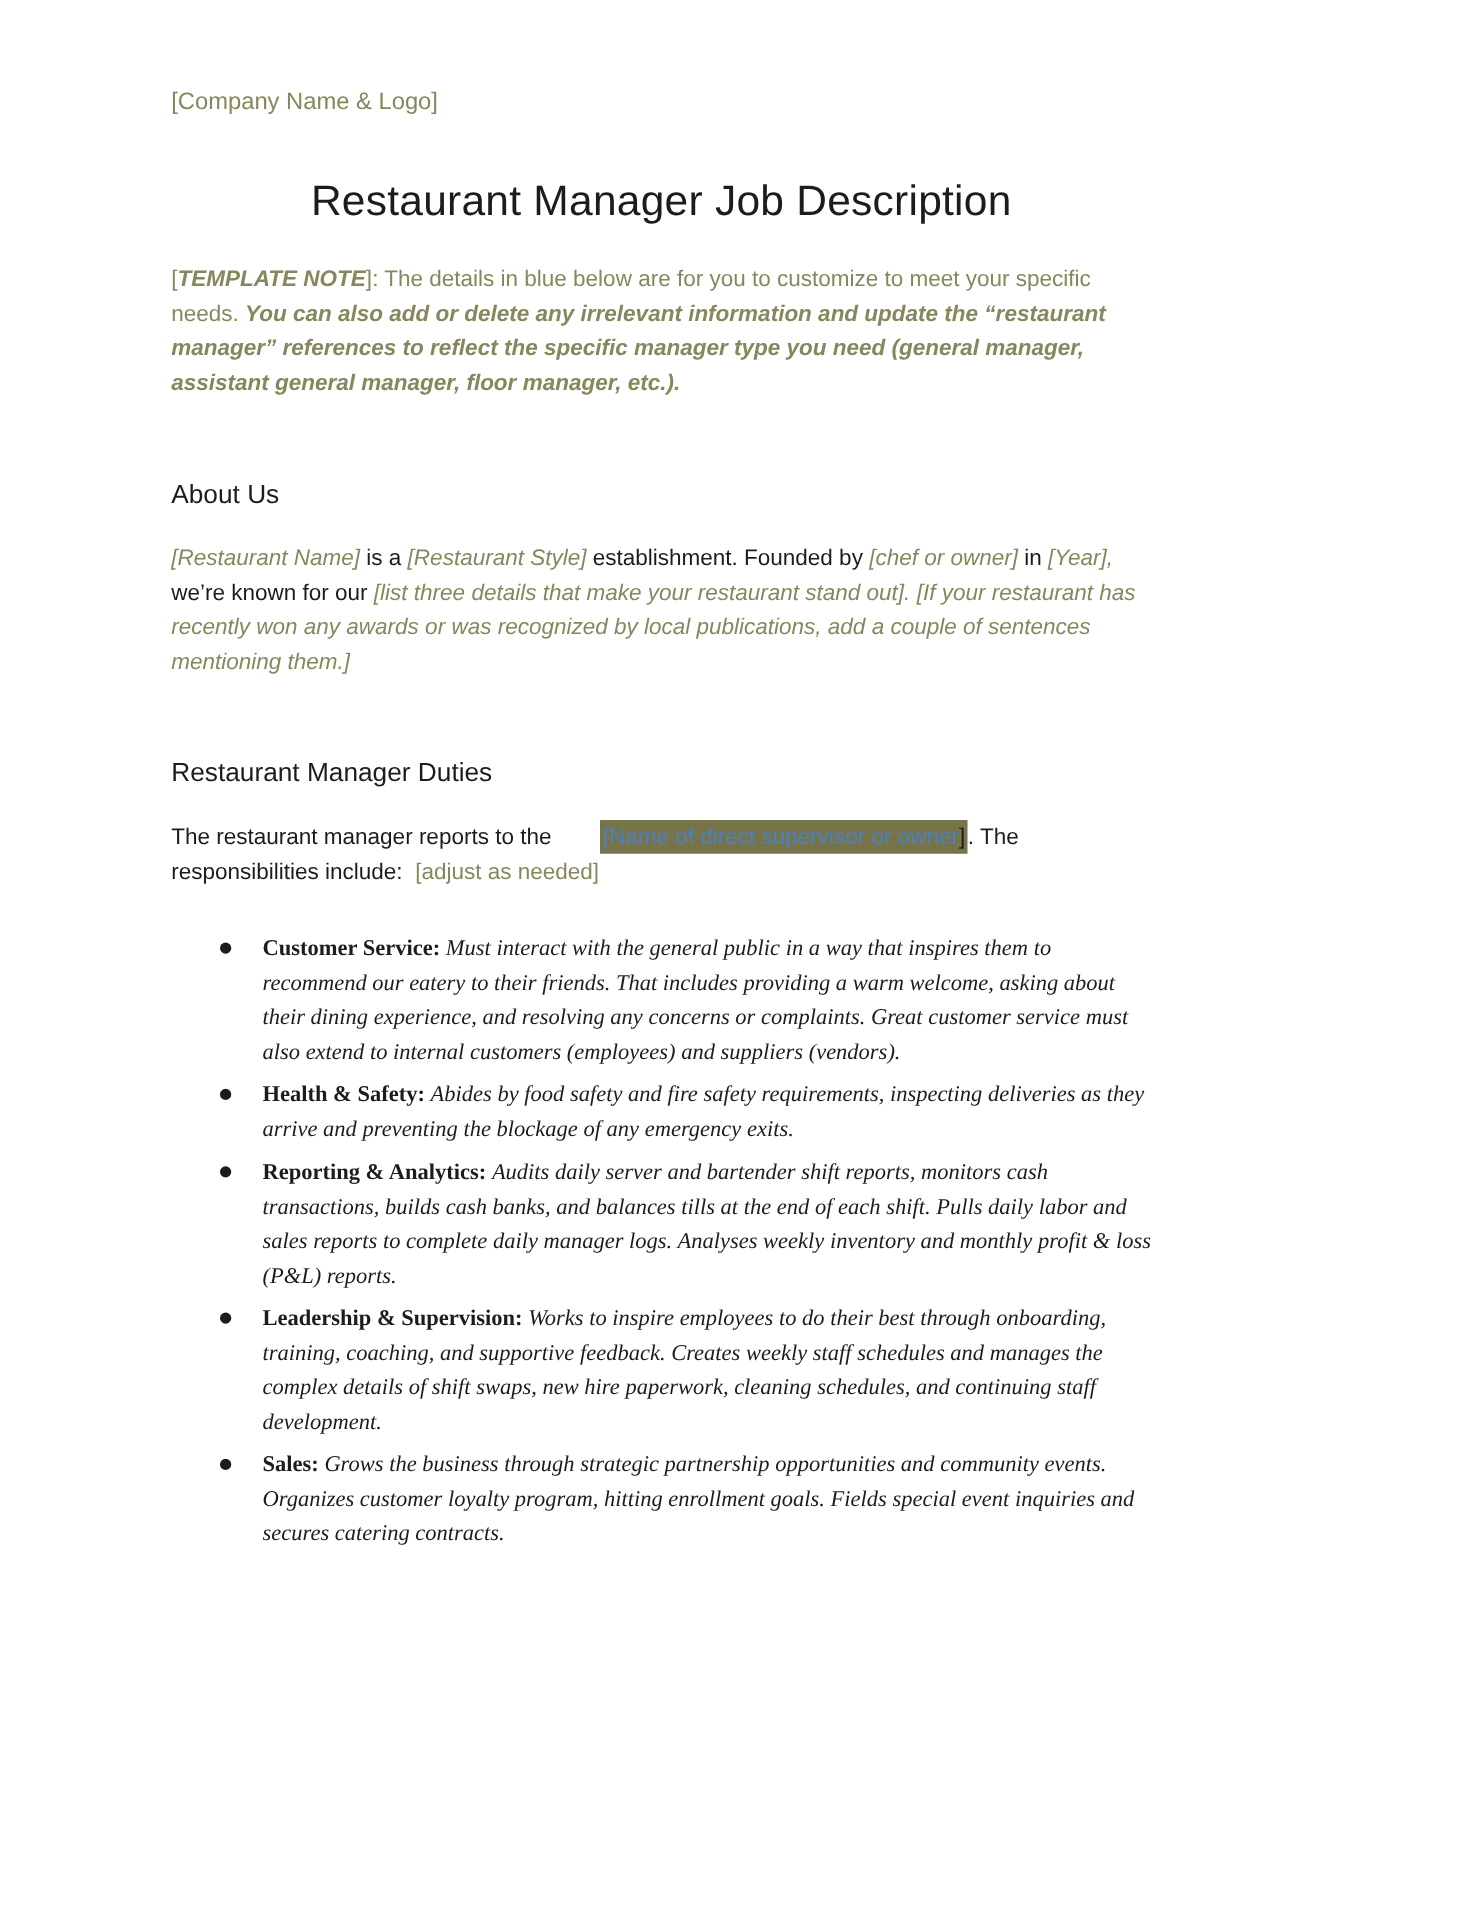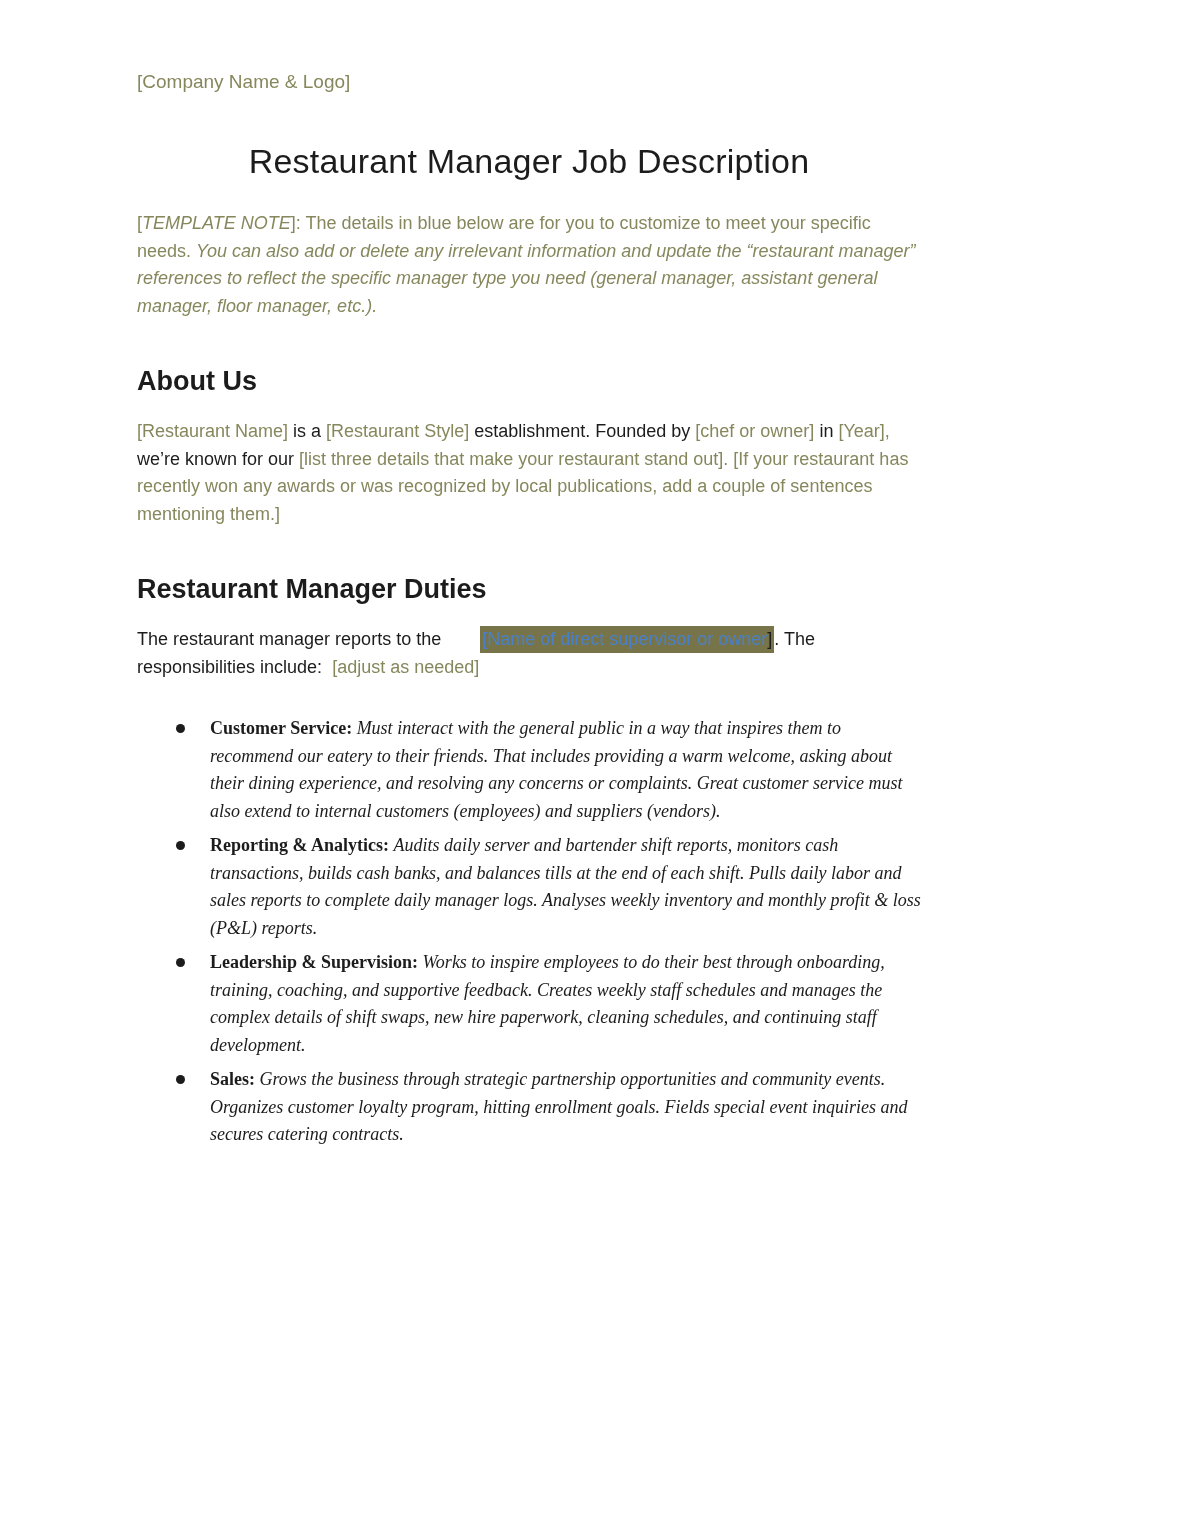--- a/index.html
+++ b/index.html
@@ -38,35 +38,35 @@
     letter-spacing: 0.2px;
     color: var(--ink);
   }
   .note {
     margin-top: 28px;
     font-size: 18px;
     line-height: 27.5px;
     color: var(--olive);
   }
   .h2 {
-    margin-top: 44px;
-    font-size: 27px;
+    margin-top: 59px;
+    font-size: 21px;
     line-height: 34px;
-    font-weight: 700;
+    font-weight: 400;
     color: var(--ink);
   }
   .para {
     margin-top: 20px;
     font-size: 18px;
     line-height: 27.5px;
     color: var(--ink);
   }
-  .italic { font-style: italic; }
+  .italic { font-style: italic; font-weight: bold; }
   .olive { color: var(--olive); }
-  .ph { color: var(--olive); }
+  .ph { color: var(--olive); font-style: italic; }
   .highlight {
     background: var(--highlight-bg);
     padding: 3px 2px 4px 2px;
     margin-left: 34px;
   }
   .highlight .ph-blue { color: var(--highlight-text); }
   .highlight .hl-bracket { color: var(--ink); font-weight: 500; }
   ul.duties-list {
     margin: 34px 0 0 0;
     padding: 0 0 0 73px;
@@ -105,18 +105,19 @@
   <div class="h2">About Us</div>
 
   <p class="para"><span class="ph">[Restaurant Name]</span><span> is a </span><span class="ph">[Restaurant Style]</span><span> establishment. Founded by </span><span class="ph">[chef or owner]</span><span> in </span><span class="ph">[Year],</span><span> we’re known for our </span><span class="ph">[list three details that make your restaurant stand out]. [If your restaurant has recently won any awards or was recognized by local publications, add a couple of sentences mentioning them.]</span></p>
 
   <div class="h2">Restaurant Manager Duties</div>
 
   <p class="para"><span>The restaurant manager reports to the </span><span class="highlight"><span class="ph-blue">[Name of direct supervisor or owner</span><span class="hl-bracket">]</span></span><span>. The responsibilities include:&nbsp;</span> <span class="olive">[adjust as needed]</span></p>
 
   <ul class="duties-list">
     <li><span class="bullet-dot"></span><span class="duty-label">Customer Service:</span> <span class="duty-desc">Must interact with the general public in a way that inspires them to recommend our eatery to their friends. That includes providing a warm welcome, asking about their dining experience, and resolving any concerns or complaints. Great customer service must also extend to internal customers (employees) and suppliers (vendors).</span></li>
+    <li><span class="bullet-dot"></span><span class="duty-label">Health &amp; Safety:</span> <span class="duty-desc">Abides by food safety and fire safety requirements, inspecting deliveries as they arrive and preventing the blockage of any emergency exits.</span></li>
     <li><span class="bullet-dot"></span><span class="duty-label">Reporting &amp; Analytics:</span> <span class="duty-desc">Audits daily server and bartender shift reports, monitors cash transactions, builds cash banks, and balances tills at the end of each shift. Pulls daily labor and sales reports to complete daily manager logs. Analyses weekly inventory and monthly profit &amp; loss (P&amp;L) reports.</span></li>
     <li><span class="bullet-dot"></span><span class="duty-label">Leadership &amp; Supervision:</span> <span class="duty-desc">Works to inspire employees to do their best through onboarding, training, coaching, and supportive feedback. Creates weekly staff schedules and manages the complex details of shift swaps, new hire paperwork, cleaning schedules, and continuing staff development.</span></li>
     <li><span class="bullet-dot"></span><span class="duty-label">Sales:</span> <span class="duty-desc">Grows the business through strategic partnership opportunities and community events. Organizes customer loyalty program, hitting enrollment goals. Fields special event inquiries and secures catering contracts.</span></li>
   </ul>
 
 </div>
 
 </body></html>

